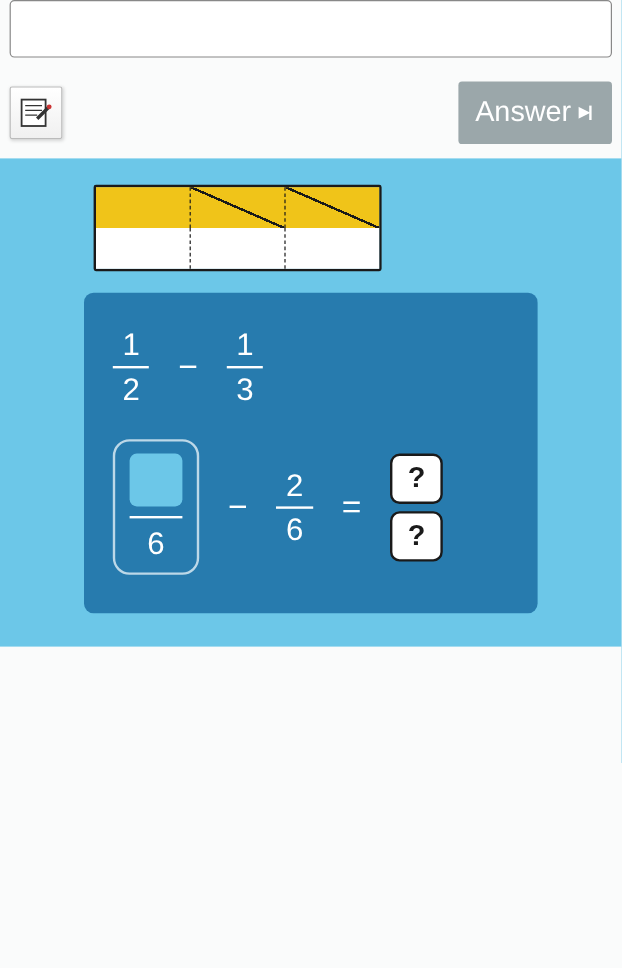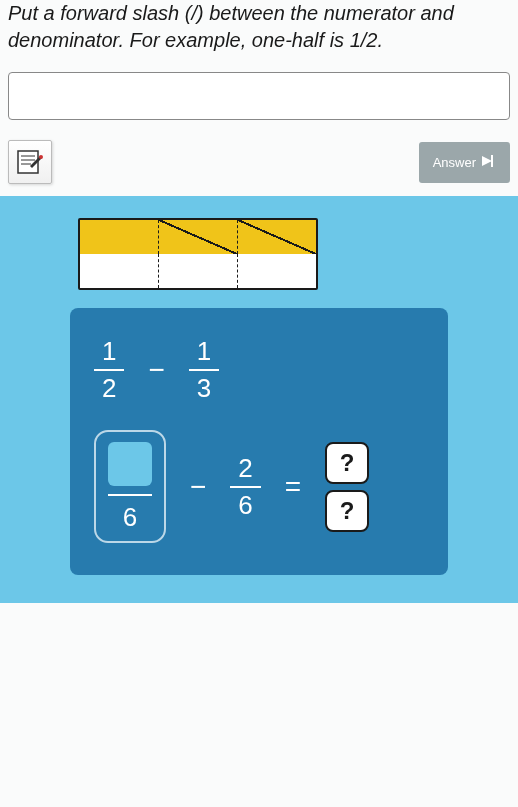--- a/index.html
+++ b/index.html
@@ -3,21 +3,21 @@
 <meta charset="utf-8">
 <style>
 * { box-sizing: border-box; margin: 0; padding: 0; }
 body { font-family: Arial, sans-serif; background: #fafbfb; width: 518px; }
 .container { padding: 0 8px; }
 .question { font-size: 22px; color: #1a1a1a; margin: 8px 0 18px 0; }
 .instruction { font-size: 20px; font-style: italic; color: #1a1a1a; margin-bottom: 18px; line-height: 1.35; }
 .answer-input { width: 100%; height: 48px; border: 1px solid #888; border-radius: 4px; font-size: 18px; padding: 0 10px; background: #fff; }
 .control-row { display: flex; justify-content: space-between; align-items: center; margin: 20px 0 12px 0; }
 .scratchpad-btn { width: 44px; height: 44px; border: 1px solid #bbb; background: linear-gradient(#fff,#f0f0f0); border-radius: 2px; cursor: pointer; box-shadow: 1px 1px 3px rgba(0,0,0,.15); display:flex; align-items:center; justify-content:center; }
-.answer-btn { background: #9ba7aa; color: #fff; border: none; padding: 12px 14px; font-size: 13px; border-radius: 3px; cursor: pointer; display:flex; align-items:center; gap:6px; }
+.answer-btn { background: #9ba7aa; color: #fff; border: none; padding: 12px 14px; font-size: 24px; border-radius: 3px; cursor: pointer; display:flex; align-items:center; gap:6px; }
 .answer-btn .arrow { display:inline-block; }
 .visual-area { background: #6cc7e8; padding: 22px 0 28px 0; }
 .bar-model { width: 240px; margin-left: 78px; border: 2px solid #1a1a1a; border-radius: 2px; }
 .bar-row { height: 34px; display: flex; }
 .bar-top { background: #f0c419; }
 .bar-bottom { background: #fff; }
 .bar-cell { flex: 1; border-right: 1px dashed #1a1a1a; position: relative; }
 .bar-cell:last-child { border-right: none; }
 .bar-top .bar-cell.diag::after { content:""; position:absolute; left:0; top:0; right:0; bottom:0; background: linear-gradient(to top right, transparent calc(50% - 1px), #1a1a1a calc(50% - 1px), #1a1a1a calc(50% + 1px), transparent calc(50% + 1px)); }
 .equation-panel { background: #277bae; border-radius: 8px; margin: 18px 70px 0 70px; padding: 26px 24px 32px 24px; color: #fff; }
@@ -32,21 +32,20 @@
 .num-box { width: 44px; height: 44px; background: #6cc7e8; border-radius: 6px; margin-bottom: 8px; }
 .boxed-frac .bar { background: #fff; height: 2px; width: 44px; }
 .boxed-frac .den { font-size: 26px; padding-top: 6px; }
 .result-frac { display: inline-flex; flex-direction: column; align-items: center; gap: 6px; }
 .q-box { width: 44px; height: 42px; background: #fff; border: 2px solid #1a1a1a; border-radius: 8px; color: #1a1a1a; font-size: 24px; font-weight: bold; display: flex; align-items: center; justify-content: center; cursor: pointer; }
 </style>
 </head>
 <body>
 
 <div class="container">
-  <div class="instruction">Put a forward slash (/) between the numerator and denominator. For example, one-half is 1/2.</div>
   <input class="answer-input" value="" style="">
   <div class="control-row">
     <button class="scratchpad-btn">
       <svg width="28" height="28" viewBox="0 0 28 28">
         <rect x="2" y="3" width="20" height="22" fill="#fff" stroke="#333" stroke-width="1.5"></rect>
         <line x1="5" y1="8" x2="19" y2="8" stroke="#333" stroke-width="1"></line>
         <line x1="5" y1="12" x2="19" y2="12" stroke="#333" stroke-width="1"></line>
         <line x1="5" y1="16" x2="15" y2="16" stroke="#333" stroke-width="1"></line>
         <polygon points="14,18 24,8 26,10 16,20" fill="#333"></polygon>
         <circle cx="25" cy="9" r="2" fill="#c33"></circle>

